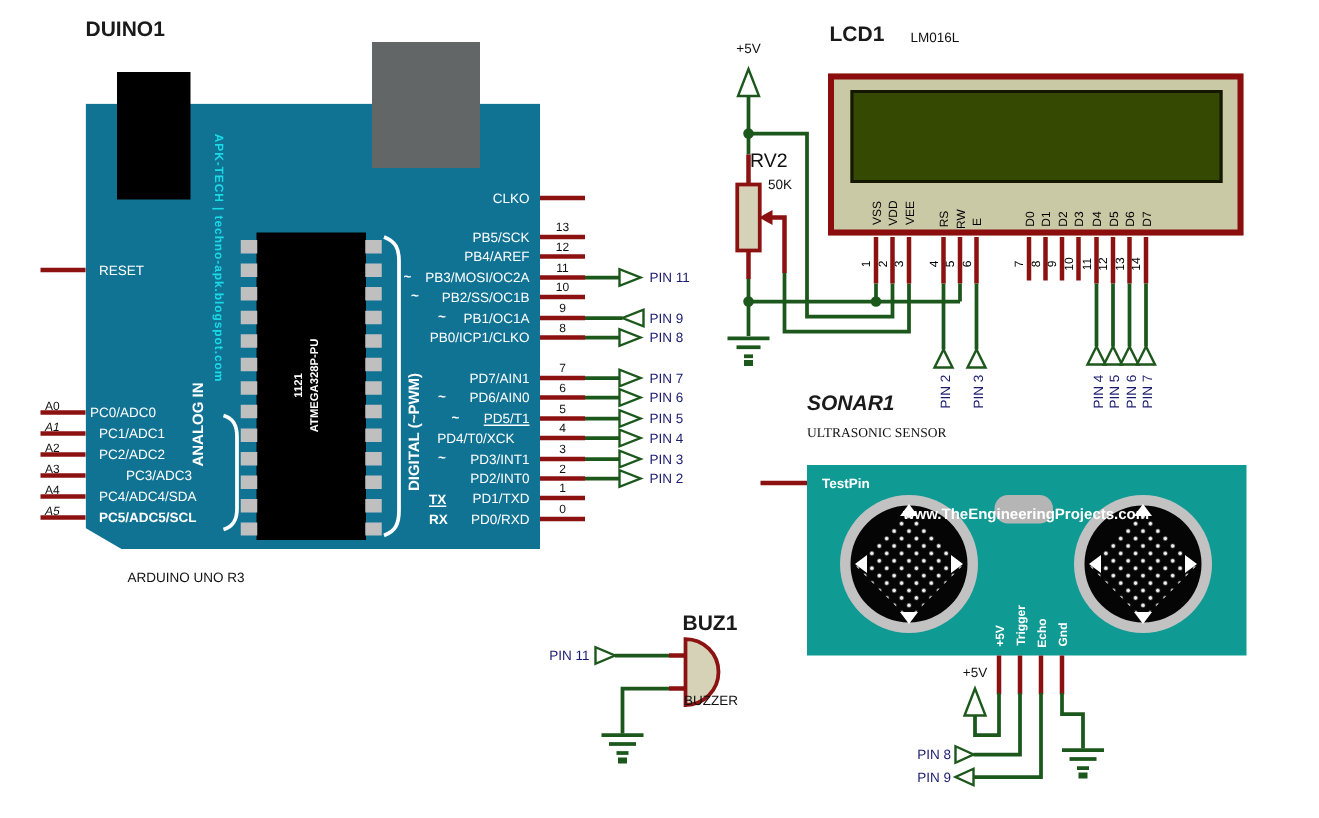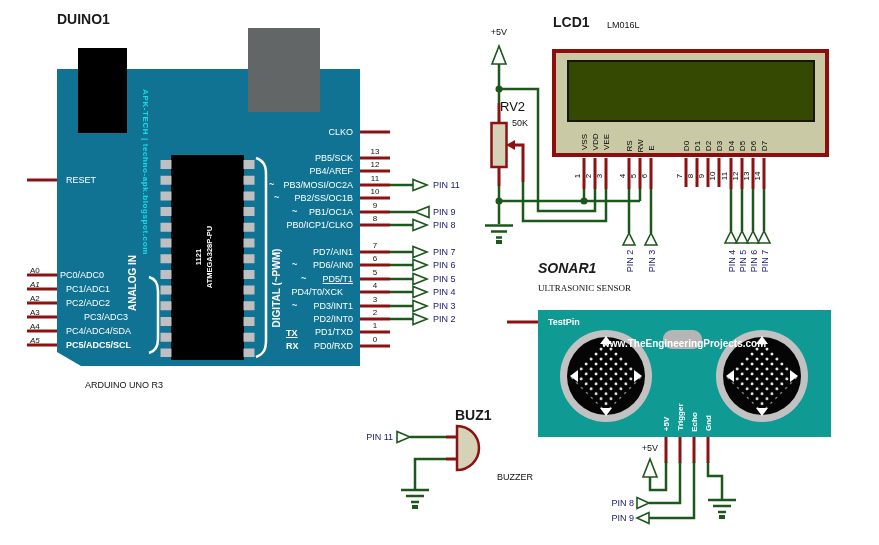--- a/index.html
+++ b/index.html
@@ -352,16 +352,16 @@
   <div class="lbl white b s10 c" style="left:559px;top:314px;width:250px;margin-top:24px;">www.TheEngineeringProjects.com</div>
   <div class="vt white b s8" style="left:646px;top:419px;width:40px;height:10px;">+5V</div>
   <div class="vt white b s8" style="left:660px;top:412px;width:40px;height:10px;">Trigger</div>
   <div class="vt white b s8" style="left:674px;top:417px;width:40px;height:10px;">Echo</div>
   <div class="vt white b s8" style="left:688px;top:418px;width:40px;height:10px;">Gnd</div>
   <div class="lbl s9 c" style="left:625px;top:443px;width:50px;">+5V</div>
   <div class="lbl s9 navy r" style="left:584px;top:498px;width:50px;">PIN 8</div>
   <div class="lbl s9 navy r" style="left:584px;top:513px;width:50px;">PIN 9</div>
 
   <div class="lbl ref b" style="left:455px;top:408px;">BUZ1</div>
-  <div class="lbl s9" style="left:456px;top:472px;margin-left:41px;">BUZZER</div>
+  <div class="lbl s9" style="left:456px;top:462px;">BUZZER</div>
   <div class="lbl s9 navy r" style="left:343px;top:432px;width:50px;">PIN 11</div>
 
 </div>
 
 </body></html>

